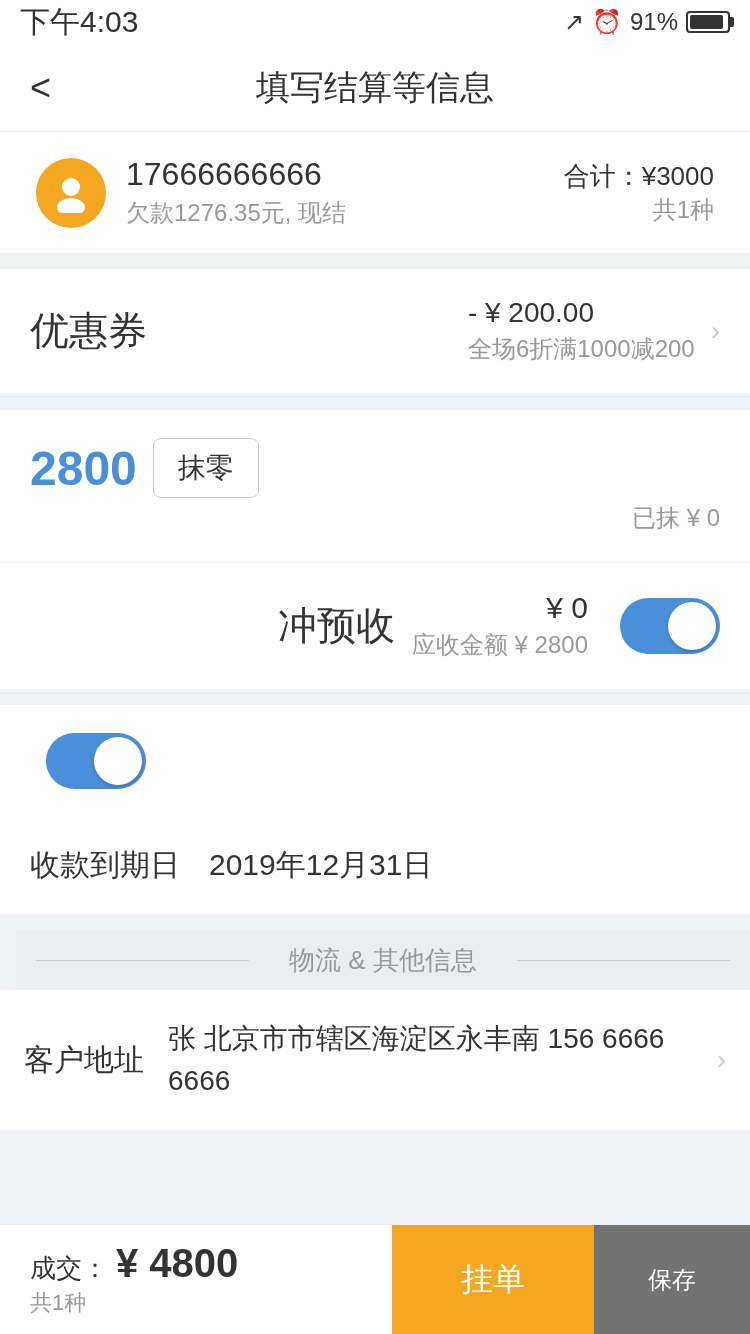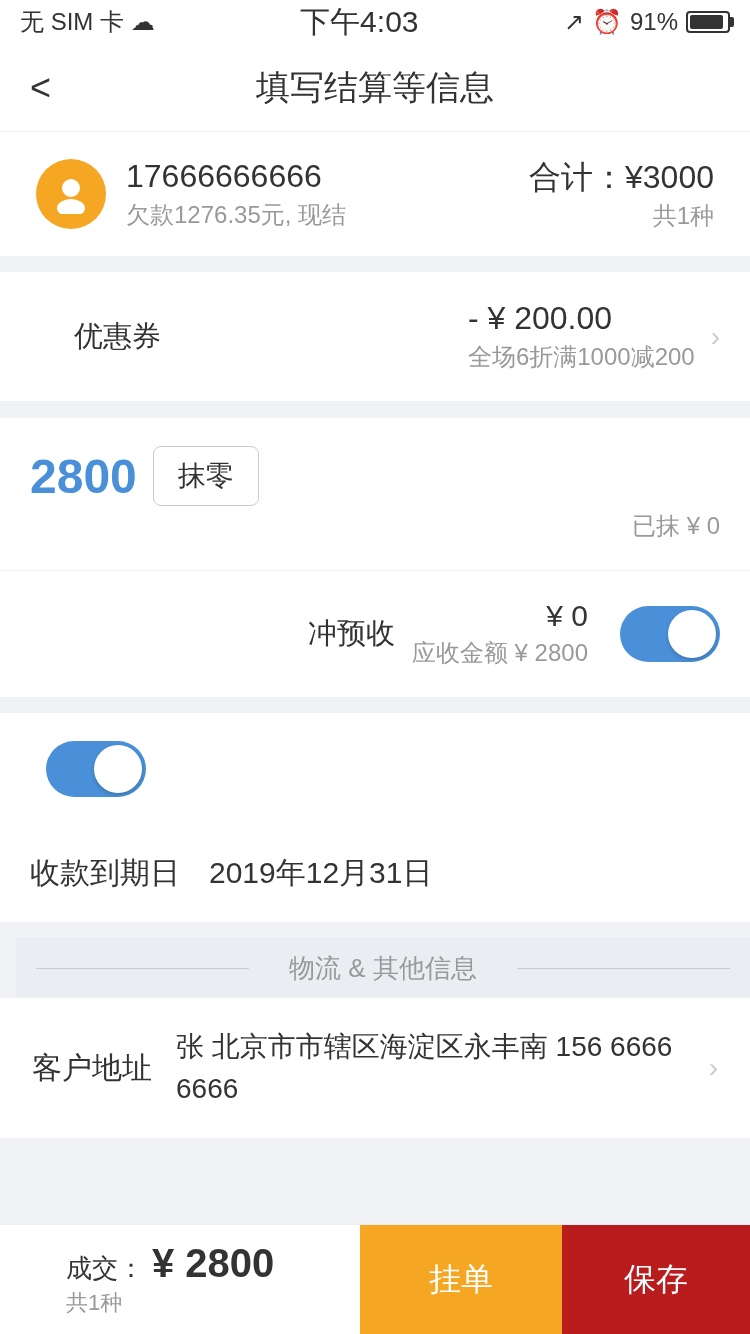--- a/index.html
+++ b/index.html
@@ -80,41 +80,41 @@
     .customer-left { display: flex; align-items: center; gap: 20px; }
     .avatar {
       width: 70px; height: 70px; border-radius: 50%;
       background: #f5a623;
       display: flex; align-items: center; justify-content: center;
       color: #fff; font-size: 36px;
     }
     .customer-name { font-size: 32px; font-weight: 500; color: #333; }
     .customer-sub { font-size: 24px; color: #999; margin-top: 4px; }
     .customer-right { text-align: right; }
-    .total-label { font-size: 32px; color: #333; }
+    .total-label { font-size: 26px; color: #333; }
     .total-count { font-size: 24px; color: #999; }
 
     
     .section-divider {
       height: 16px;
       background: #f0f2f5;
     }
 
     
     .row-item {
       background: #fff;
       padding: 28px 30px;
       display: flex;
       align-items: center;
       justify-content: space-between;
       border-bottom: 1px solid #f0f2f5;
     }
-    .row-label { font-size: 29px; color: #333; margin-left: 44px; }
+    .row-label { font-size: 39px; color: #333; }
     .row-right { display: flex; align-items: center; gap: 16px; }
-    .discount-amount { font-size: 32px; color: #333; font-weight: 500; }
+    .discount-amount { font-size: 28px; color: #333; font-weight: 500; }
     .discount-sub { font-size: 24px; color: #999; margin-top: 4px; text-align: right; }
     .chevron-icon { color: #ccc; font-size: 28px; }
 
     
     .deal-section {
       background: #fff;
       padding: 28px 30px;
       border-bottom: 1px solid #f0f2f5;
     }
     .deal-row {
@@ -207,21 +207,21 @@
       flex: 1;
       height: 1px;
       background: #ccc;
       margin: 0 20px;
     }
     .logistics-text { font-size: 26px; color: #999; white-space: nowrap; }
 
     
     .address-section {
       background: #fff;
-      padding: 28px 32px;
+      padding: 28px 24px;
       display: flex;
       align-items: center;
       justify-content: space-between;
       border-bottom: 1px solid #f0f2f5;
     }
     .address-label { font-size: 30px; color: #333; flex-shrink: 0; margin-right: 24px; }
     .address-value { font-size: 28px; color: #333; flex: 1; line-height: 1.5; }
 
     
     .gray-area {
@@ -232,21 +232,20 @@
     
     .bottom-bar {
       position: fixed;
       bottom: 0;
       width: 750px;
       height: 110px;
       background: #fff;
       display: flex;
       align-items: center;
       border-top: 1px solid #eee;
-      padding-left: 36px;
     }
     .bottom-info {
       flex: 1;
       padding: 0 30px;
     }
     .bottom-deal-label { font-size: 26px; color: #333; }
     .bottom-deal-amount { font-size: 40px; font-weight: 600; color: #333; }
     .bottom-deal-count { font-size: 22px; color: #999; margin-top: 2px; }
     .btn-hang {
       width: 202px;
@@ -254,39 +253,36 @@
       background: #f5a623;
       display: flex;
       align-items: center;
       justify-content: center;
       font-size: 32px;
       color: #fff;
       cursor: pointer;
       flex-shrink: 0;
     }
     .btn-save {
-      width: 188px;
+      width: 156px;
       height: 110px;
-      background: #b91c1c;
+      background: #737373;
       display: flex;
       align-items: center;
       justify-content: center;
-      font-size: 32px;
+      font-size: 24px;
       color: #fff;
       cursor: pointer;
       flex-shrink: 0;
     }
   </style>
 </head>
 <body>
 
 <div class="status-bar">
-  <div class="status-left">
-    <span>无 SIM 卡 ☁</span>
-  </div>
   <div class="status-center">下午4:03</div>
   <div class="status-right">
     <span>↗</span>
     <span>⏰</span>
     <span>91%</span>
     <div class="battery-icon">
       <div class="battery-fill"></div>
     </div>
   </div>
 </div>
@@ -375,19 +371,19 @@
   </div>
 
   <div class="gray-area"></div>
 
 </div>
 
 <div class="bottom-bar">
   <div class="bottom-info">
     <div style="display:flex; align-items:baseline; gap:8px;">
       <span class="bottom-deal-label">成交：</span>
-      <span class="bottom-deal-amount">¥ 2800</span>
+      <span class="bottom-deal-amount">¥ 4800</span>
     </div>
     <div class="bottom-deal-count">共1种</div>
   </div>
   <div class="btn-hang">挂单</div>
   <div class="btn-save">保存</div>
 </div>
 
 </body></html>

